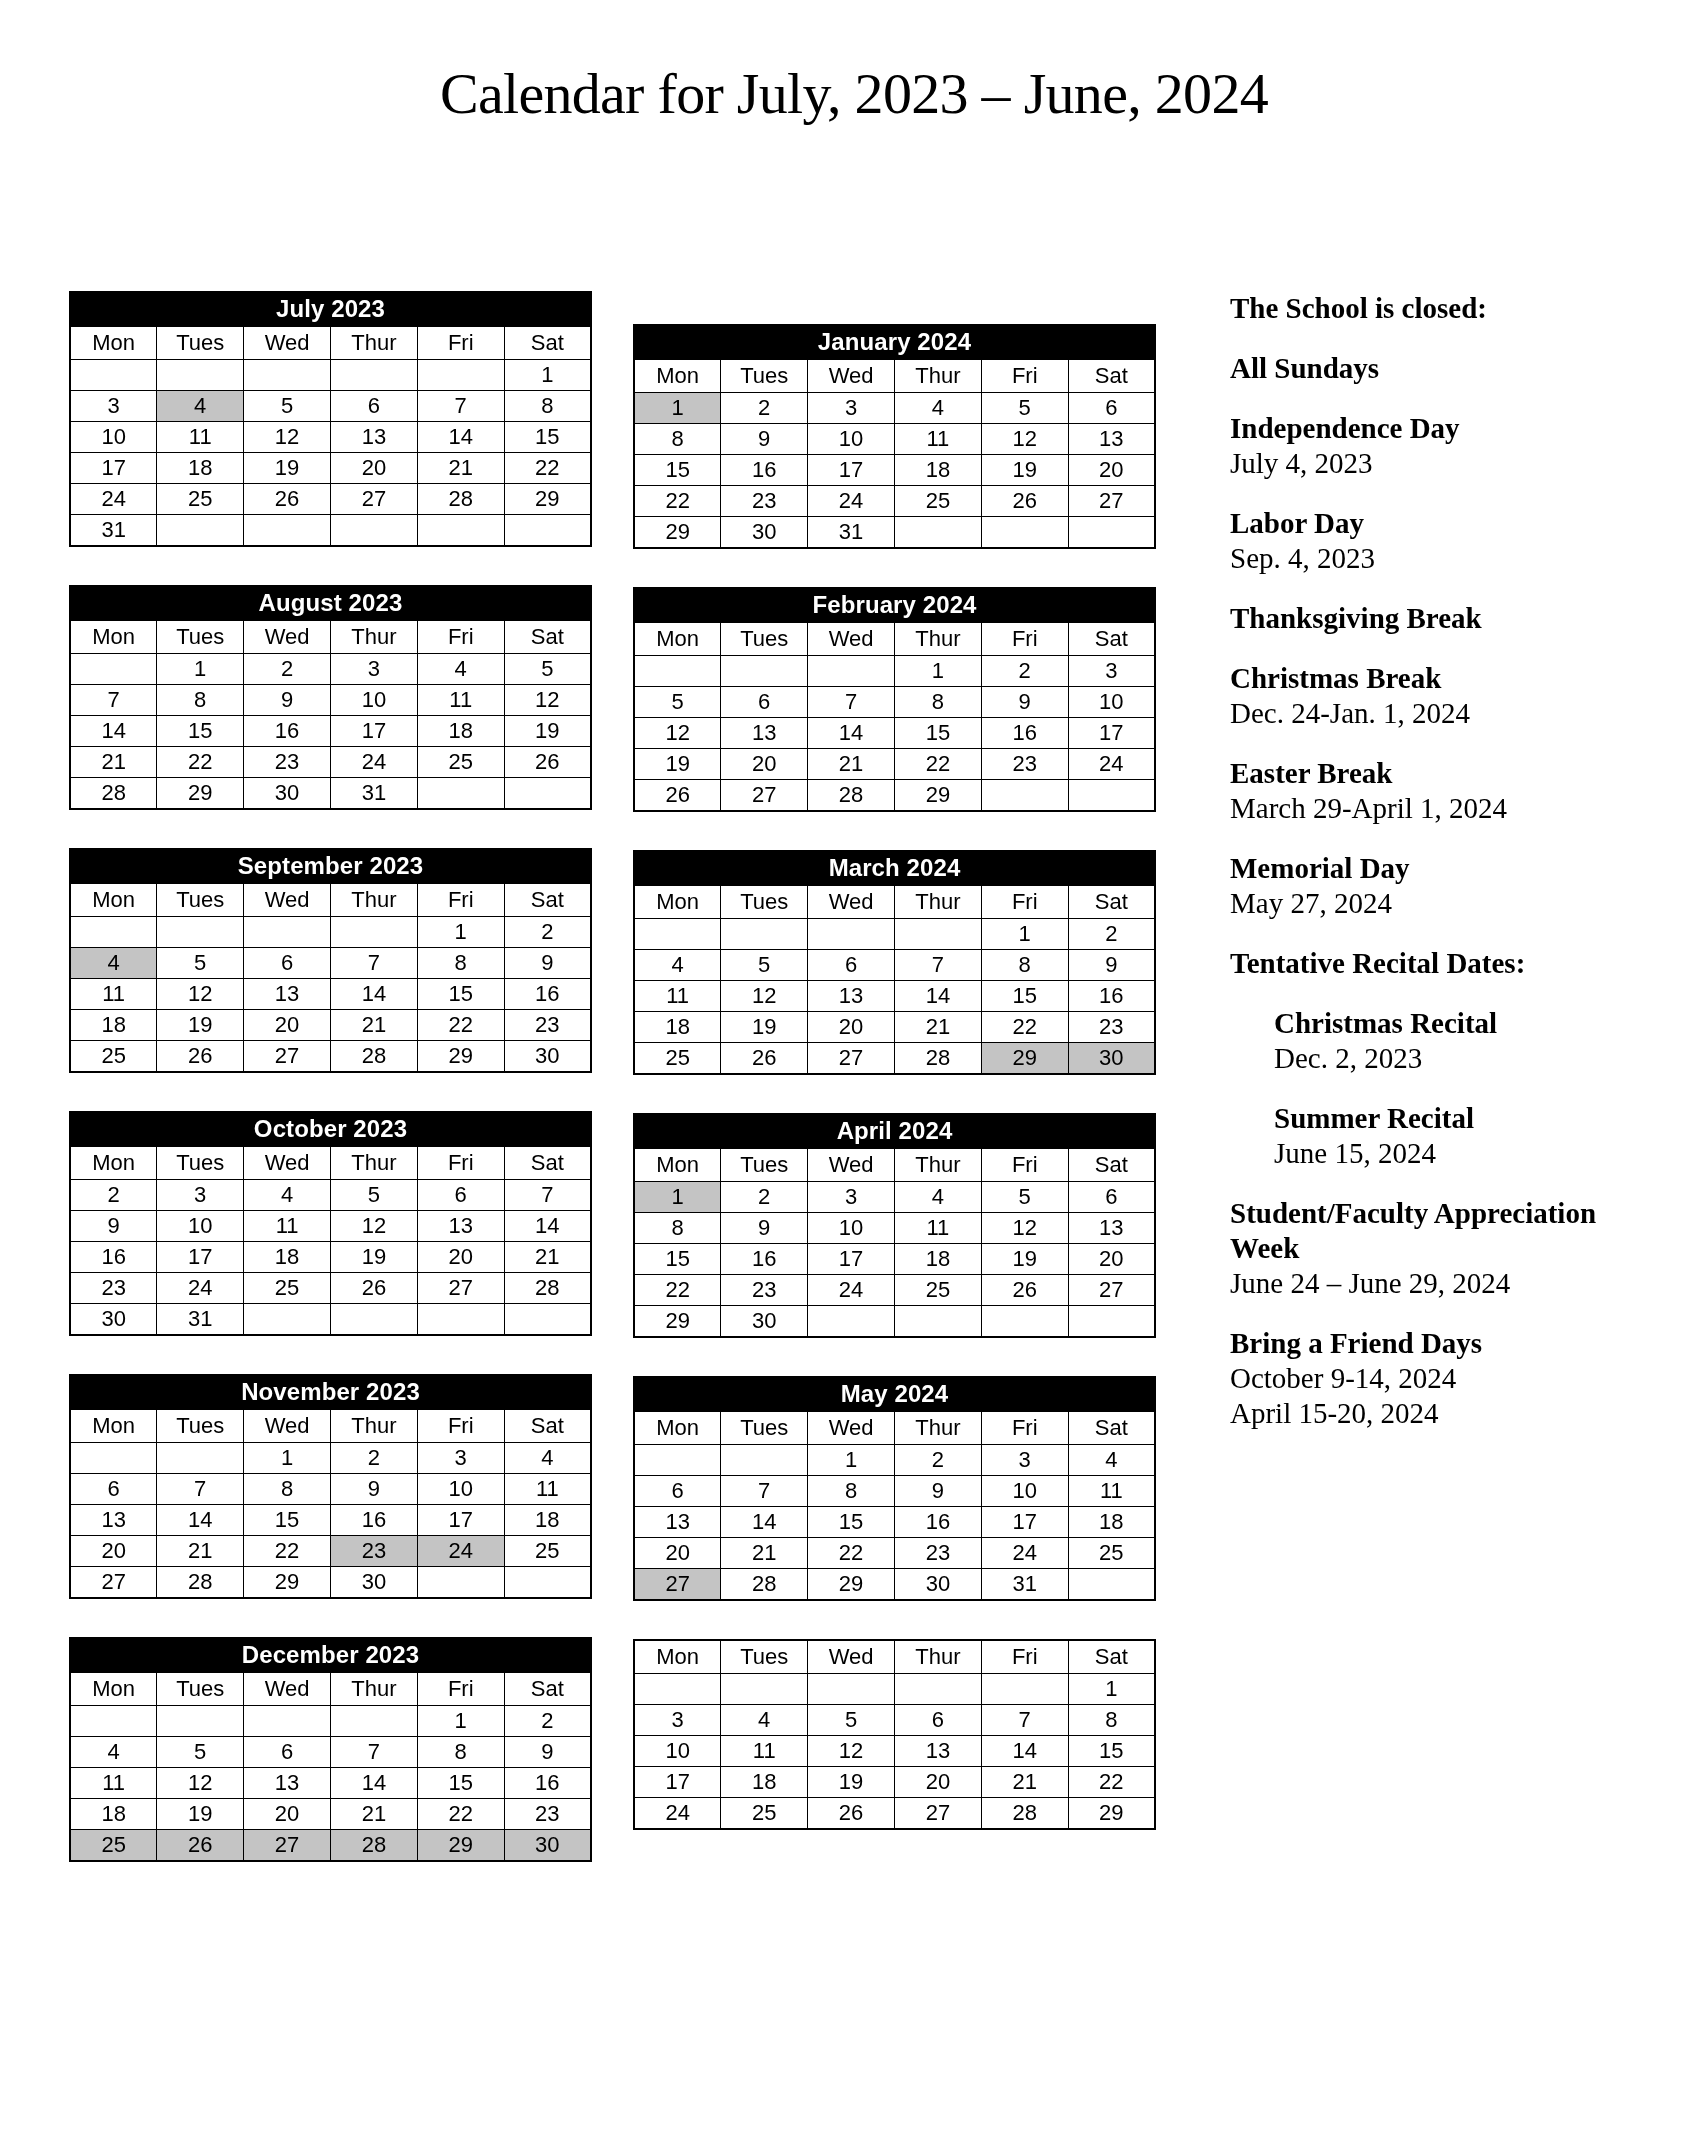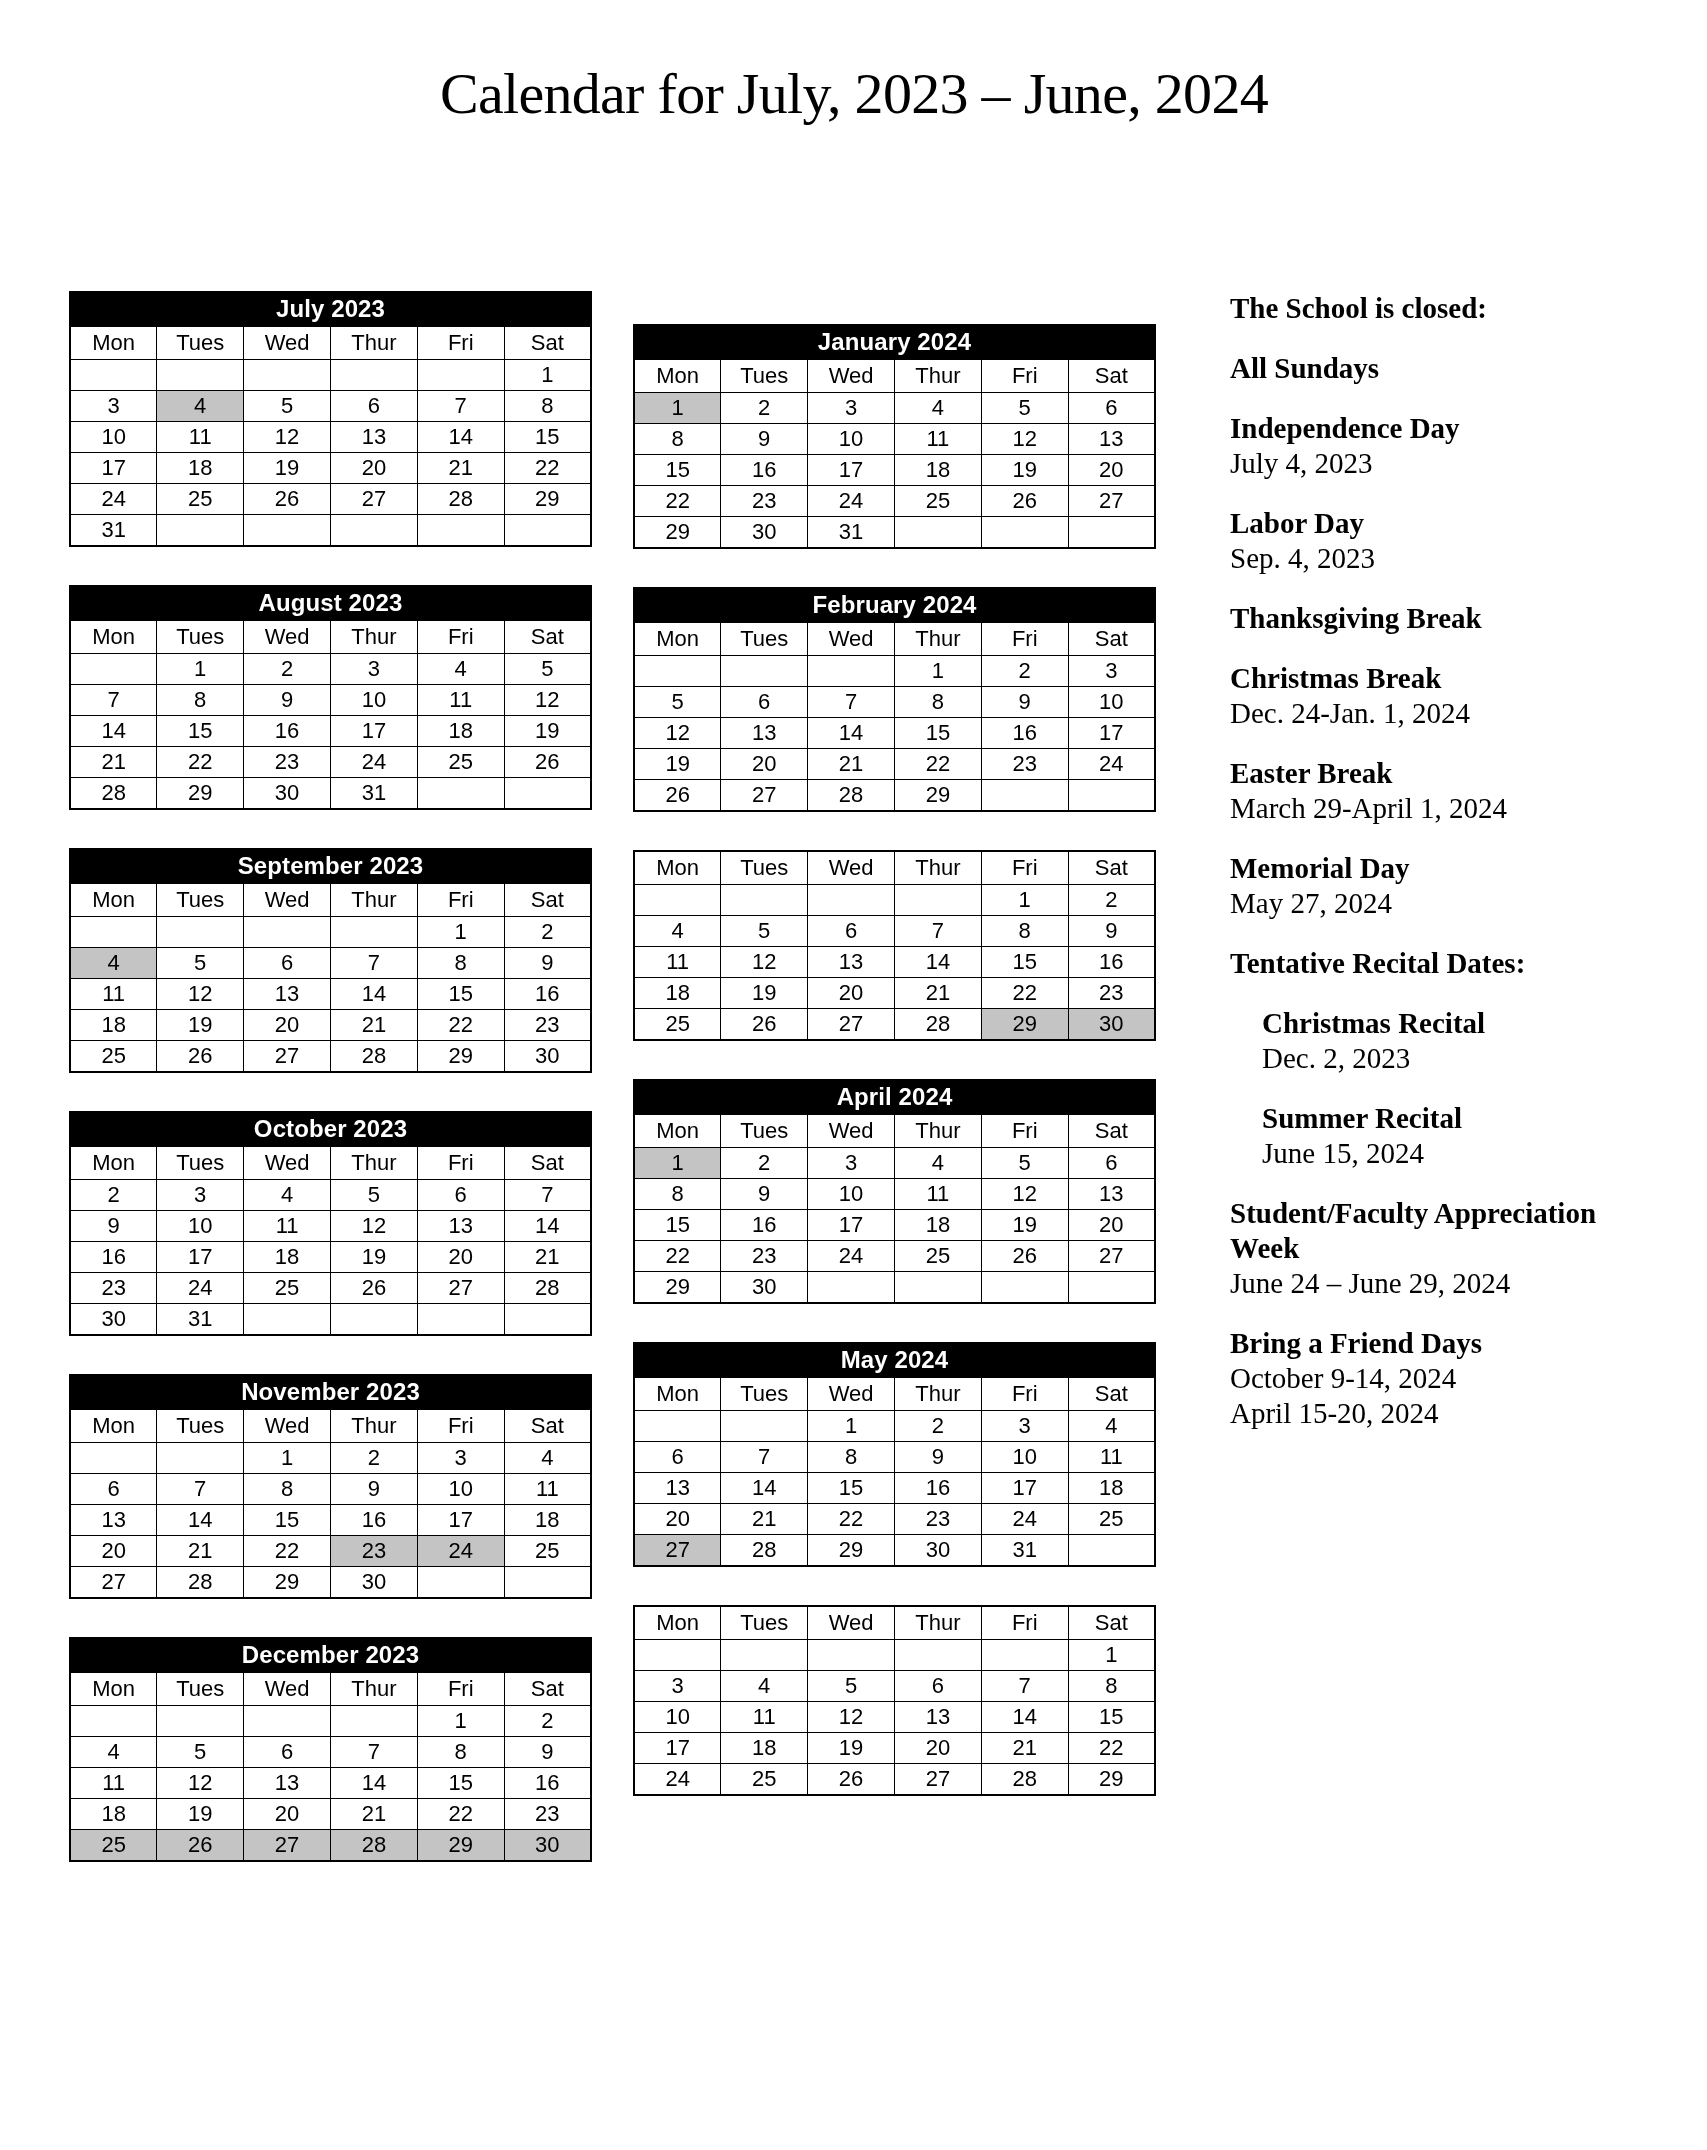--- a/index.html
+++ b/index.html
@@ -106,21 +106,21 @@
   .note-head {
     font-weight: bold;
     font-size: 29px;
     line-height: 35px;
   }
   .note-sub {
     font-weight: normal;
     font-size: 29px;
     line-height: 35px;
   }
-  .indent { margin-left: 32px; }
+  .indent { margin-left: 44px; }
 </style>
 </head>
 <body>
 
 <div id="page-title">Calendar for July, 2023 – June, 2024</div>
 
 <div id="col-left">
   <table class="month">
       <caption>July 2023</caption>
       <thead>
@@ -566,20 +566,21 @@
           <td>26</td>
           <td>27</td>
           <td>28</td>
           <td>29</td>
           <td class="empty"></td>
           <td class="empty"></td>
         </tr>
       </tbody>
     </table>
   <table class="month">
+      <caption>March 2024</caption>
       <thead>
         <tr>
           <th>Mon</th>
           <th>Tues</th>
           <th>Wed</th>
           <th>Thur</th>
           <th>Fri</th>
           <th>Sat</th>
         </tr>
       </thead>

